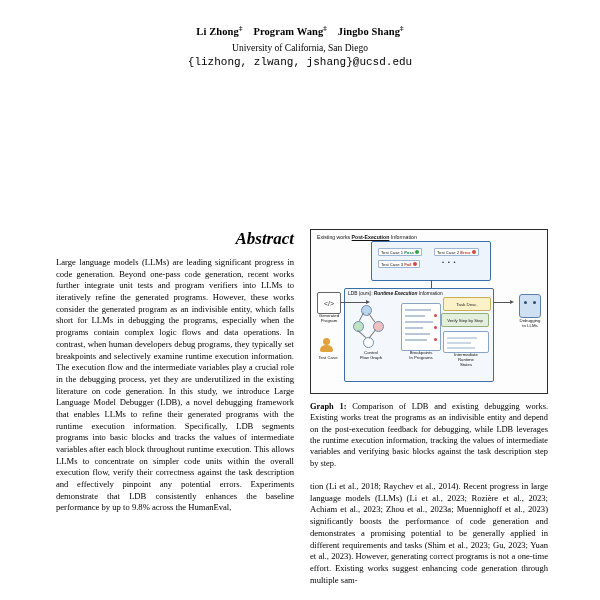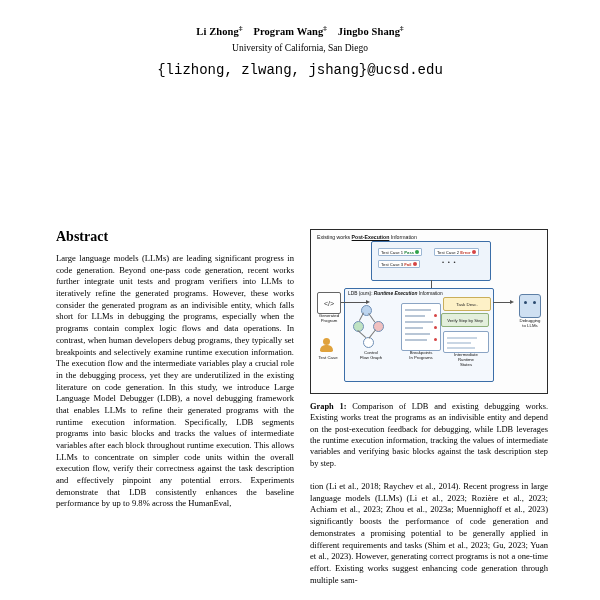--- a/index.html
+++ b/index.html
@@ -40,44 +40,45 @@
     vertical-align: super;
     font-weight: bold;
   }
   .affil {
     text-align: center;
     font-size: 9.5px;
     margin-top: 6px;
   }
   .email {
     text-align: center;
-    font-size: 14px;
-    margin-top: 9px;
+    font-size: 11px;
+    margin-top: 3px;
     font-family: "Liberation Mono", monospace;
   }
   .columns {
     position: absolute;
     top: 205px;
     left: 0;
     width: 600px;
     height: 395px;
   }
   .col {
     position: absolute;
     top: 0;
     width: 238px;
   }
   .col-left { left: 56px; }
   .col-right { left: 310px; }
 
   .abstract-head {
-    text-align: left;
-    font-size: 14px;
+    text-align: right;
+    font-size: 17px;
     font-weight: bold;
     margin: 0 0 8px 0;
+    font-style: italic;
   }
   .body-text {
     font-size: 8.6px;
     line-height: 1.36;
     text-align: justify;
     text-justify: inter-word;
     hyphens: auto;
   }
   .body-text p { margin: 0 0 5px 0; }
 

